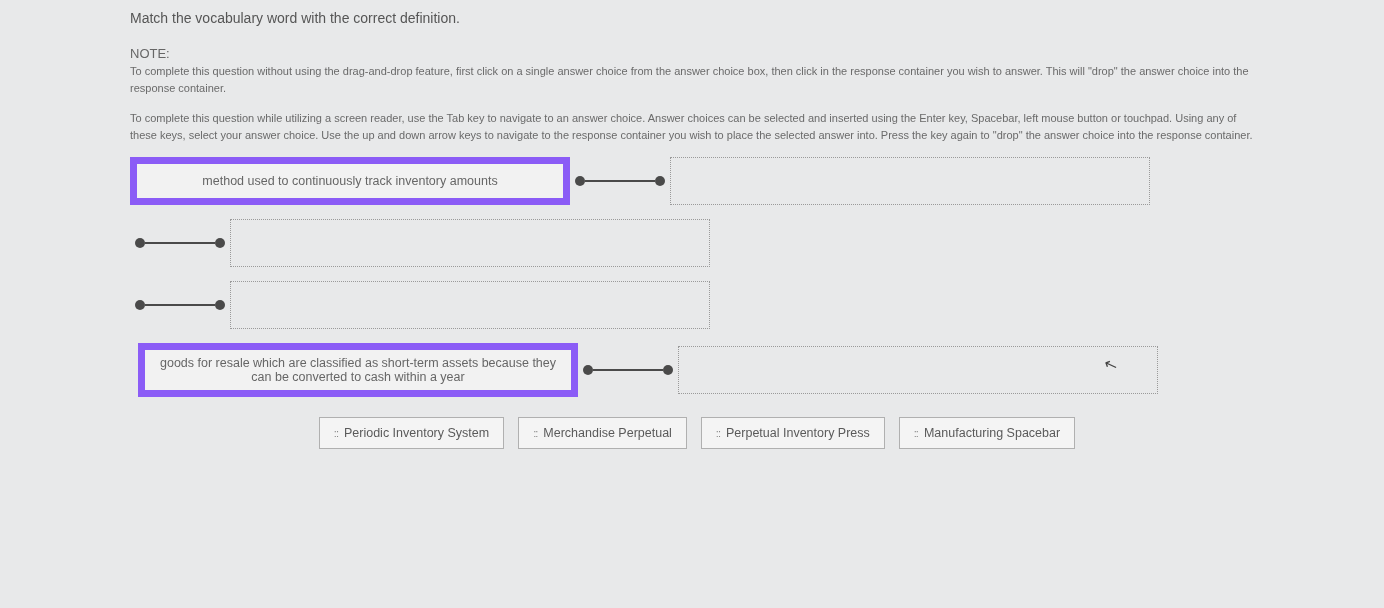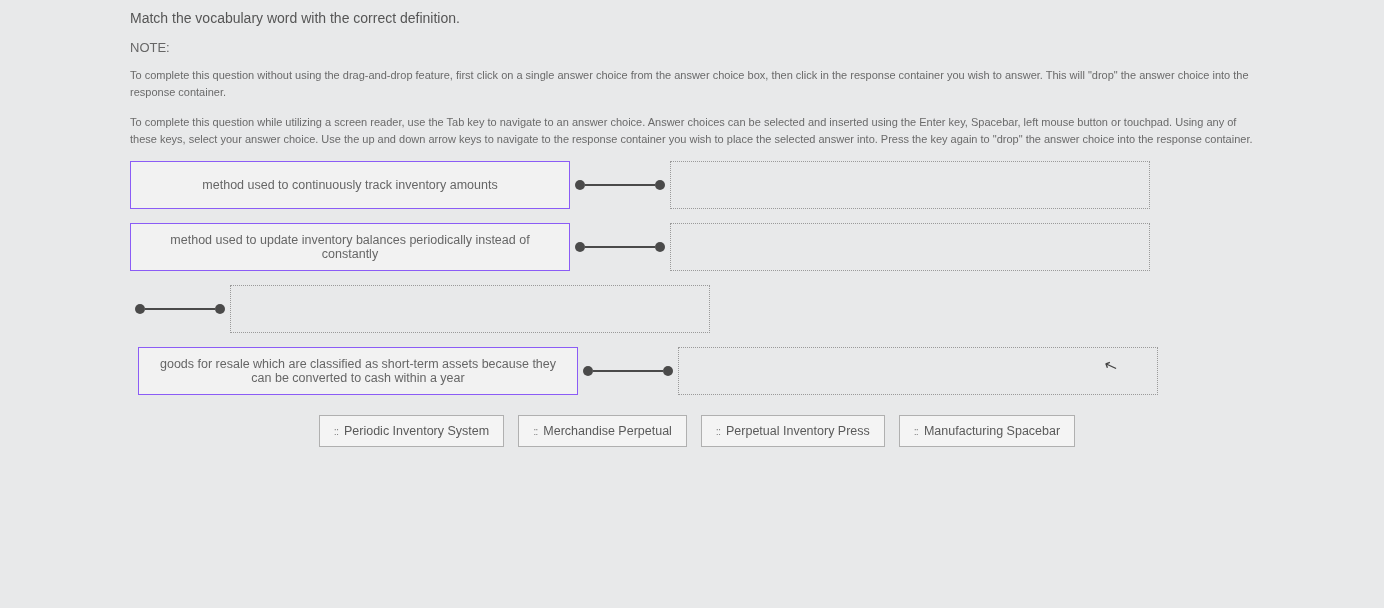--- a/index.html
+++ b/index.html
@@ -10,45 +10,45 @@
     height: 608px;
     overflow: hidden;
     color: #6a6a6a;
   }
   .page {
     padding: 10px 120px 0 130px;
   }
   .title {
     font-size: 14px;
     color: #555;
-    margin-bottom: 14px;
+    margin-bottom: 20px;
   }
   .note-label {
     font-size: 13px;
     color: #666;
-    margin-bottom: 12px;
+    margin-bottom: 2px;
   }
   .instructions {
     font-size: 11px;
     color: #6a6a6a;
     line-height: 1.5;
     margin-bottom: 14px;
   }
   .match-rows {
     margin-top: 10px;
   }
   .match-row {
     display: flex;
     align-items: center;
     margin-bottom: 14px;
   }
   .definition-box {
     width: 440px;
     min-height: 48px;
-    border: 1px solid #8b5cf6;
+    border: 7px solid #8b5cf6;
     background: #f2f2f2;
     display: flex;
     align-items: center;
     justify-content: center;
     text-align: center;
     padding: 6px 14px;
     font-size: 12.5px;
     color: #666;
   }
   .connector {
@@ -129,21 +129,20 @@
         <div class="connector-inner">
           <div class="connector-dot"></div>
           <div class="connector-line"></div>
           <div class="connector-dot"></div>
         </div>
       </div>
       <div class="drop-target"></div>
     </div>
 
     <div class="match-row">
-      <div class="definition-box">method used to update inventory balances periodically instead of constantly</div>
       <div class="connector">
         <div class="connector-inner">
           <div class="connector-dot"></div>
           <div class="connector-line"></div>
           <div class="connector-dot"></div>
         </div>
       </div>
       <div class="drop-target"></div>
     </div>
 

